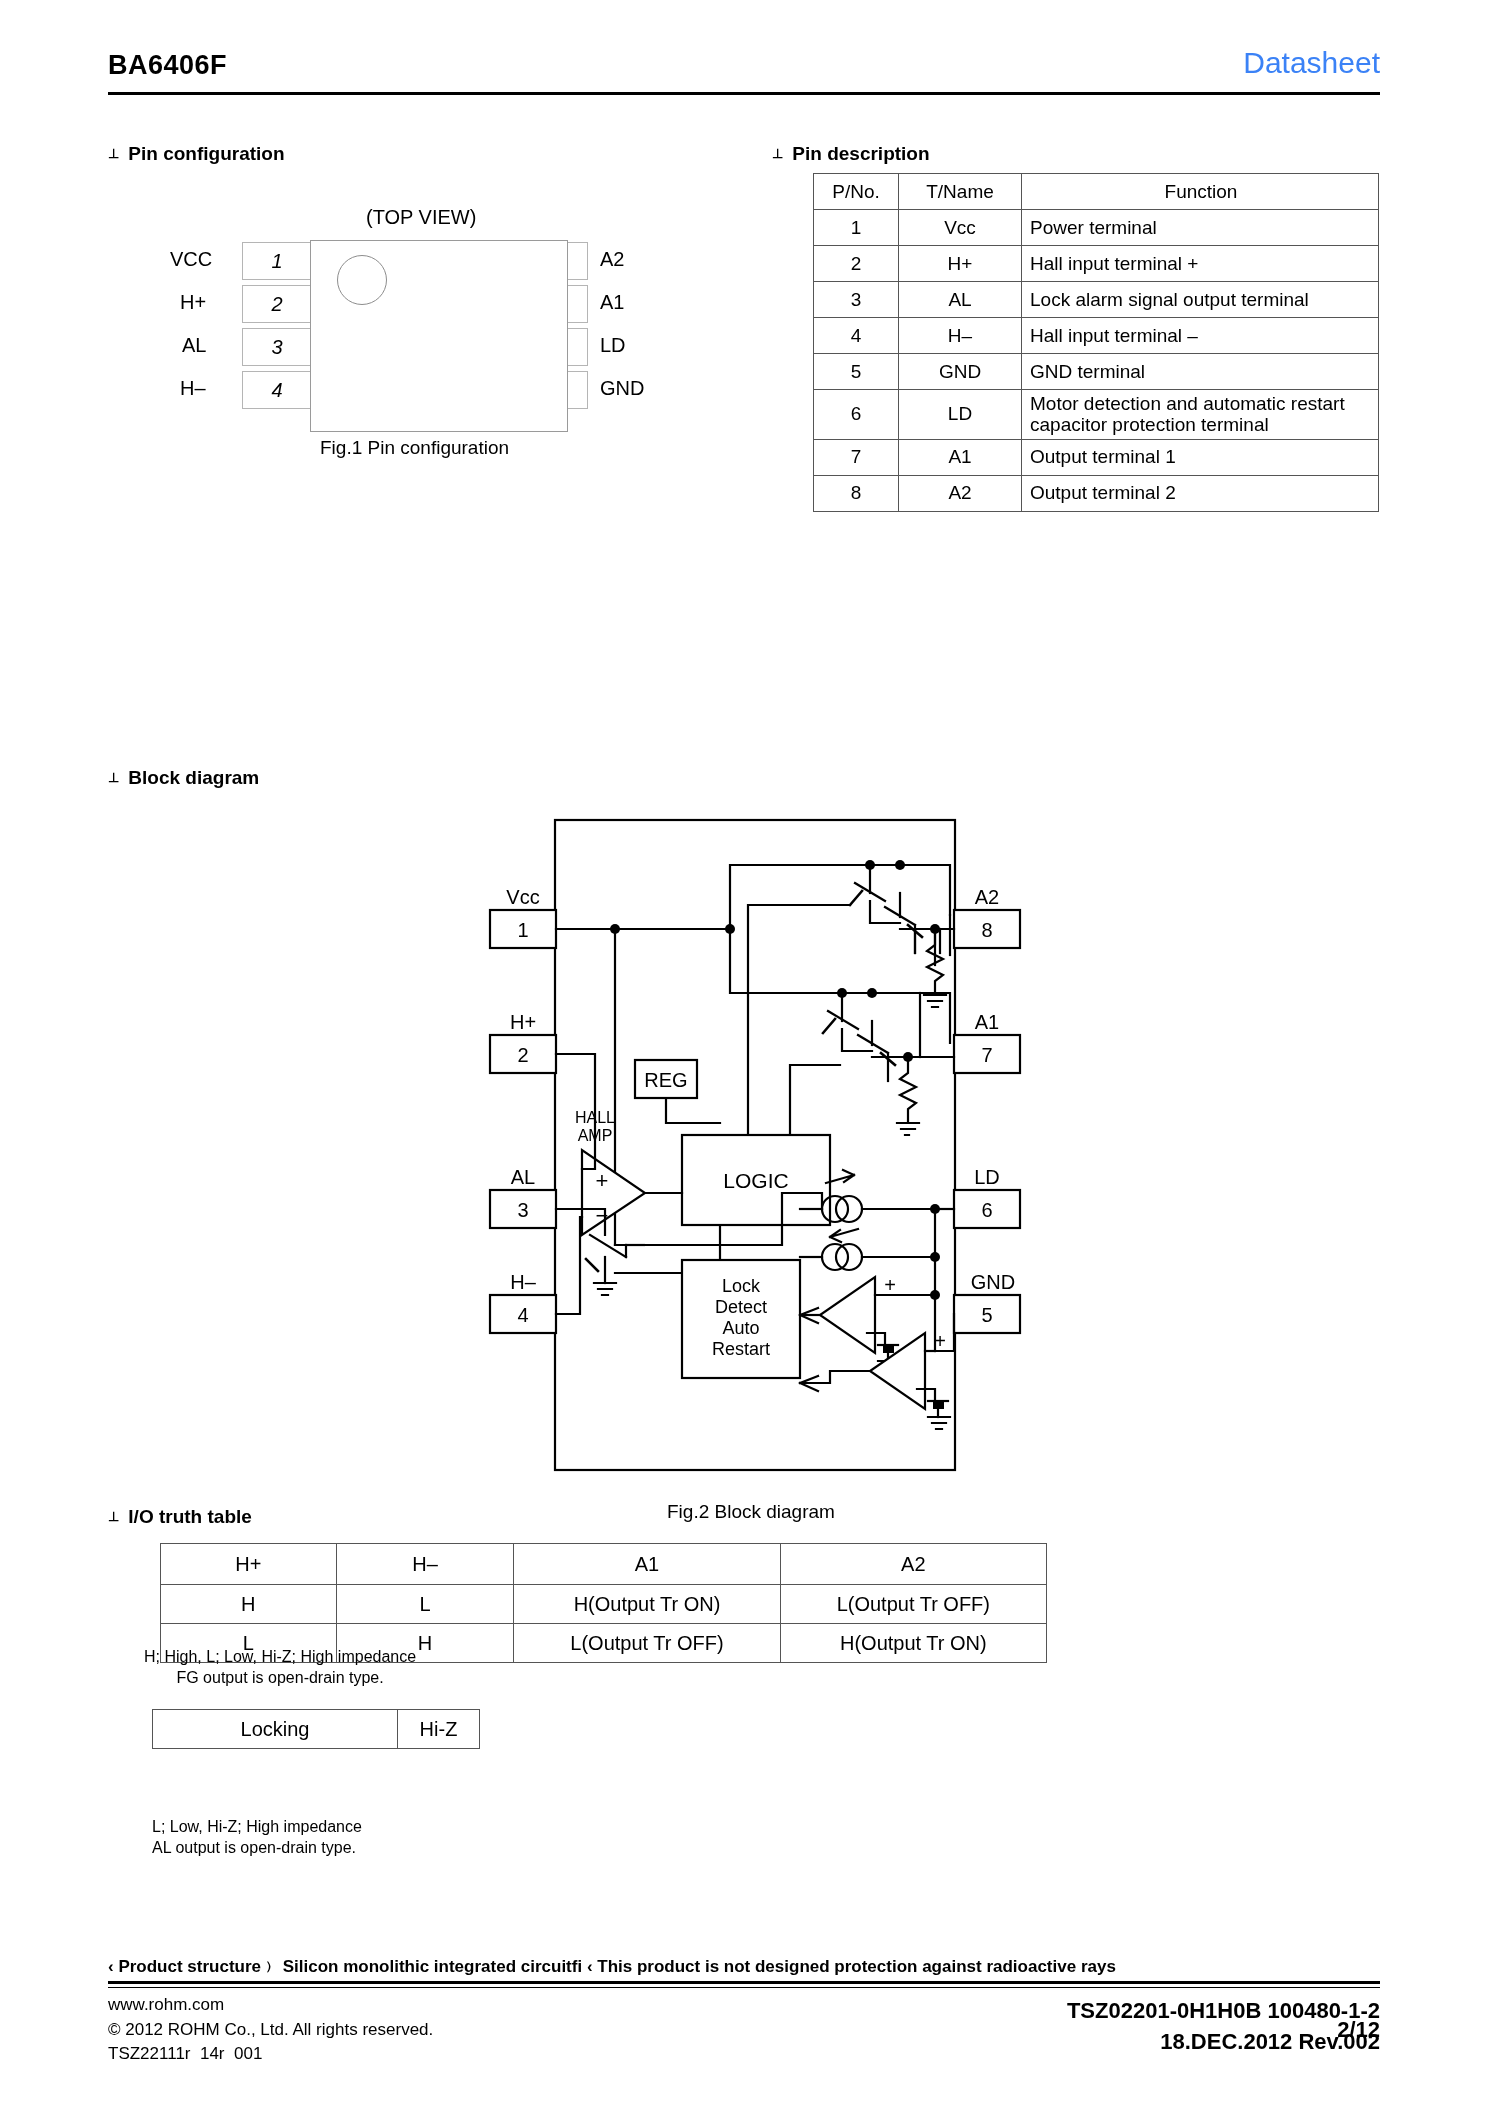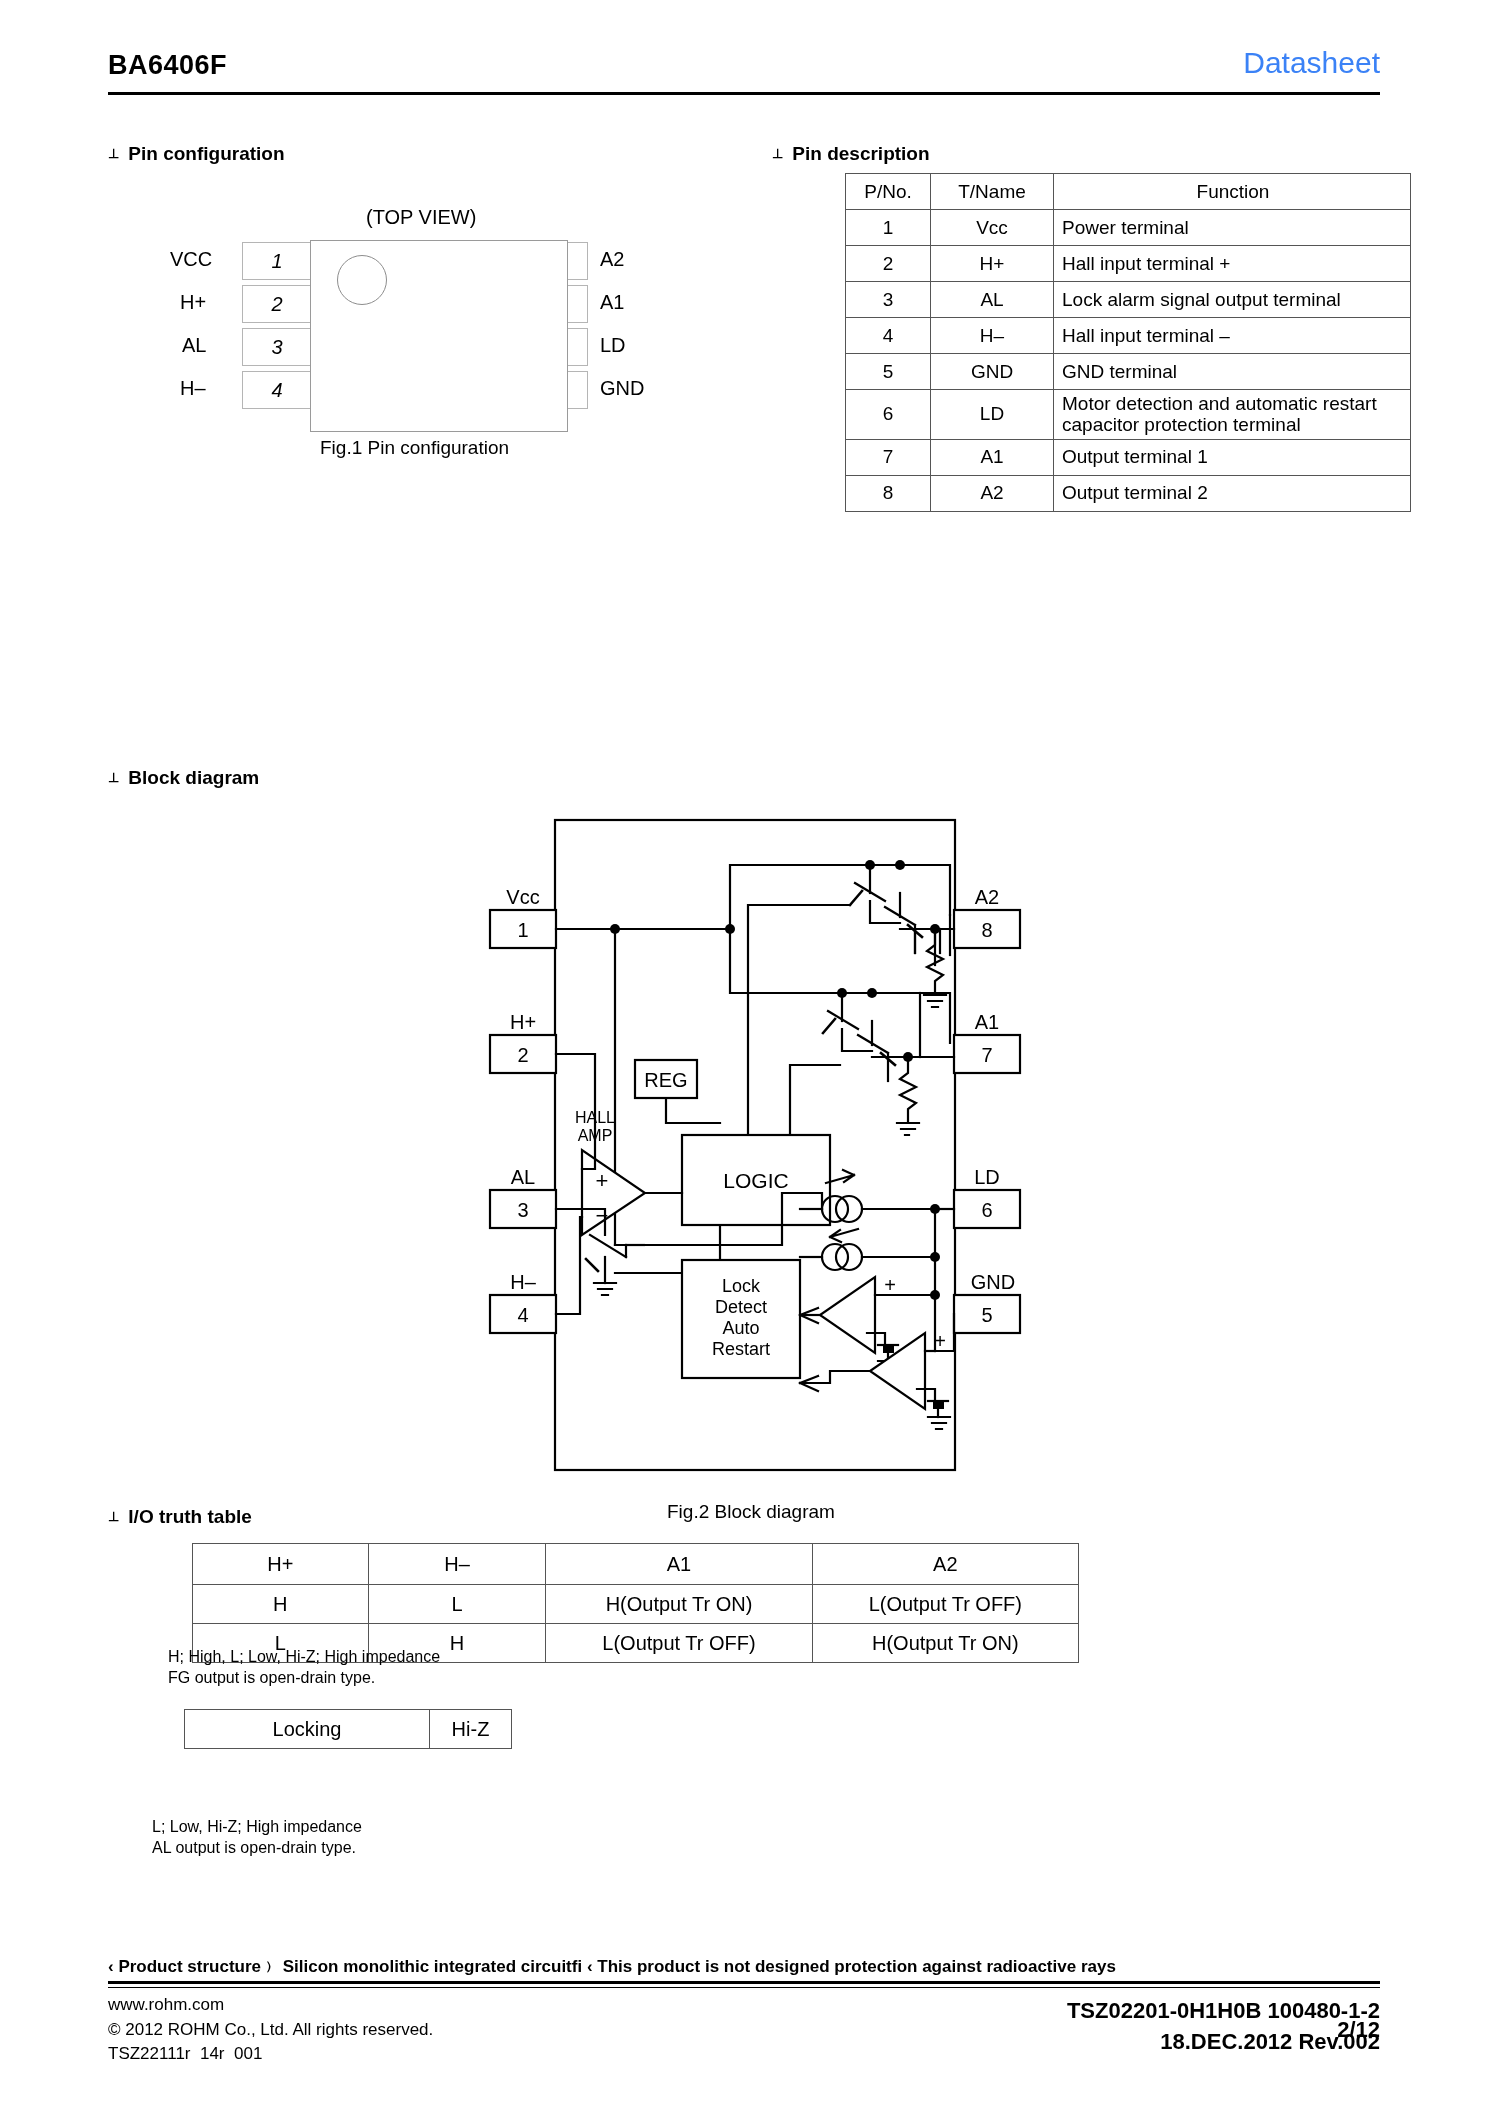--- a/index.html
+++ b/index.html
@@ -16,21 +16,21 @@
   
   #pincfg{position:absolute;left:130px;top:190px;width:600px;height:250px;}
   .topview{position:absolute;left:236px;top:16px;font-size:20px;white-space:nowrap;}
   .chip{position:absolute;left:180px;top:50px;width:256px;height:190px;border:1px solid #9a9a9a;background:#fff;z-index:1;}
   .dimple{position:absolute;left:26px;top:14px;width:48px;height:48px;border:1px solid #8d8d8d;border-radius:50%;}
   .pinbox{position:absolute;width:68px;height:36px;border:1px solid #b5b5b5;background:#fff;font-size:20px;font-style:italic;
           display:flex;align-items:center;justify-content:center;z-index:0;}
   .pinlbl{position:absolute;font-size:20px;white-space:nowrap;}
   .figcap{position:absolute;font-size:19px;white-space:nowrap;}
   
-  table{border-collapse:collapse;margin-left:32px;}
+  table{border-collapse:collapse;}
   .tbl td,.tbl th{border:1px solid #555;font-weight:normal;font-size:19px;padding:2px 6px;}
   #pindesc{position:absolute;left:813px;top:173px;width:566px;}
   #pindesc td,#pindesc th{height:31px;}
   #pindesc .c1{width:72px;text-align:center;}
   #pindesc .c2{width:110px;text-align:center;}
   #pindesc .c3{text-align:left;padding-left:8px;}
   #pindesc .hd{text-align:center;}
   #pindesc .two{line-height:1.13;padding-top:3px;padding-bottom:3px;}
   
   #blk{position:absolute;left:430px;top:805px;width:630px;height:380px;}
@@ -345,21 +345,21 @@
       <td>L(Output Tr OFF)</td>
     </tr>
     <tr>
       <td>L</td>
       <td>H</td>
       <td>L(Output Tr OFF)</td>
       <td>H(Output Tr ON)</td>
     </tr>
   </tbody>
     </table>
-  <div class="note" style="left:168px;top:1647px;">H; High, L; Low, Hi-Z; High impedance
+  <div class="note" style="left:144px;top:1647px;text-align:center;">H; High, L; Low, Hi-Z; High impedance
 FG output is open-drain type.</div>
 
   <table id="motor" class="tbl">
     <tbody>
     <tr>
       <td class="ms">Locking</td>
       <td>Hi-Z</td>
     </tr>
   </tbody>
     </table>

